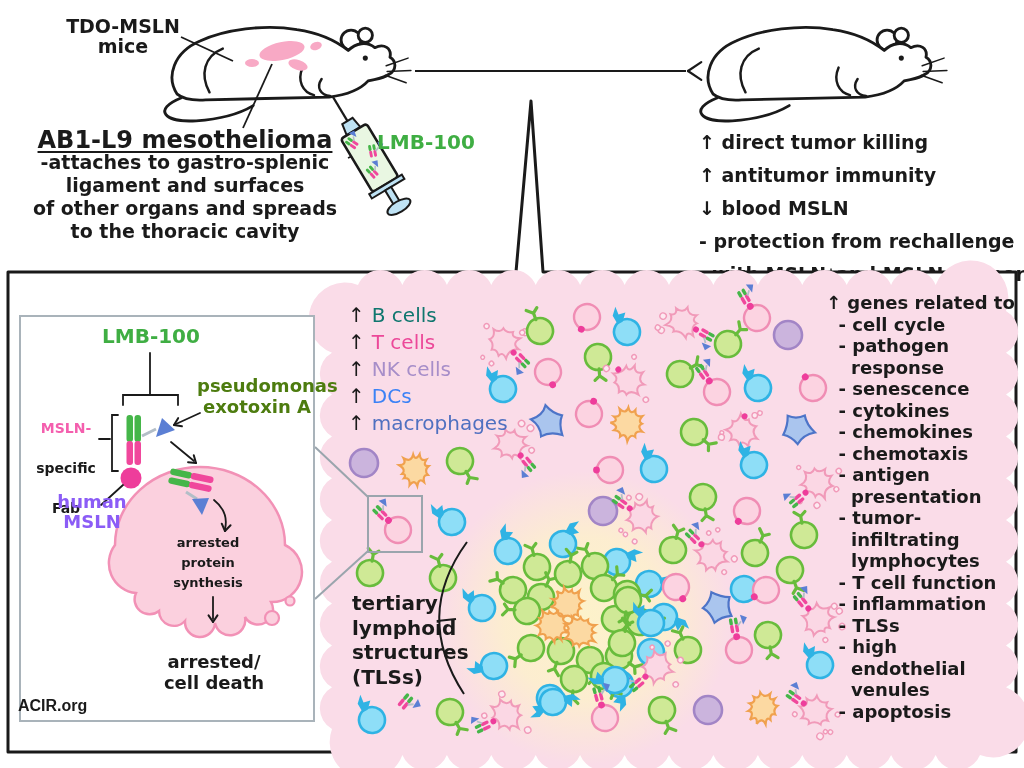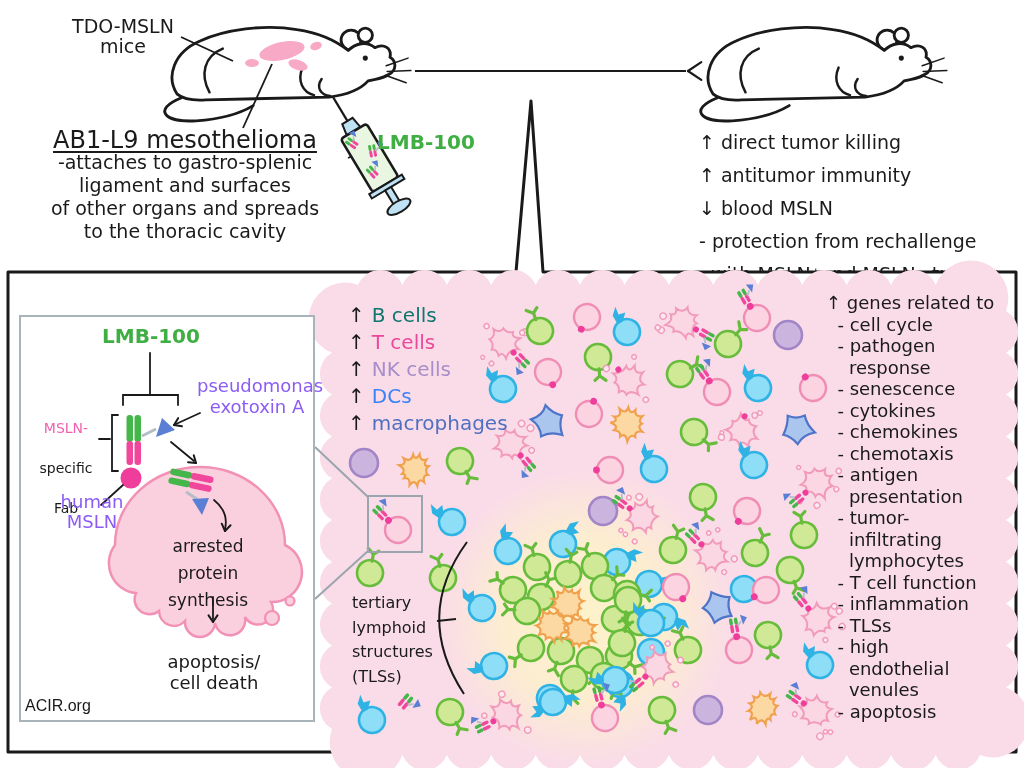--- a/index.html
+++ b/index.html
@@ -1,43 +1,43 @@
 <!DOCTYPE html>
 <html><head>
 <meta charset="utf-8">
 <style>
   html,body{margin:0;padding:0;background:#fff;}
   .stage{position:relative;width:1024px;height:768px;background:#fff;overflow:hidden;
          font-family:"DejaVu Sans",sans-serif;color:#1a1a1a;}
   .stage svg{position:absolute;left:0;top:0;}
-  .txt{position:absolute;white-space:pre-line;}
+  .txt{position:absolute;white-space:pre-line;font-weight:bold;}
   .pre{white-space:pre;}
   .ctr{text-align:center;}
   #top-art{left:0;top:0;}
   #box-art{left:0;top:0;}
   #mouse-label{left:56px;top:16px;width:134px;font-size:19px;line-height:20px;}
   #tumor-title{left:35px;top:126px;width:300px;font-size:24px;text-decoration:underline;text-underline-offset:3px;}
   #tumor-desc{left:25px;top:151px;width:320px;font-size:19px;line-height:23px;}
   #syringe-label{left:377px;top:130px;font-size:20px;font-weight:bold;}
   #outcomes{left:699px;top:126px;font-size:19px;line-height:33px;}
   #white-panel{position:absolute;left:19px;top:315px;width:296px;height:407px;background:#fff;
                border:2px solid #a9b3ba;box-sizing:border-box;}
   #panel-art{left:19px;top:315px;}
   #lmb-title{left:82px;top:324px;width:138px;font-size:20px;font-weight:bold;}
   #pseudo{left:197px;top:375px;width:120px;font-size:18px;line-height:21px;}
   #fab{left:22px;top:398px;width:88px;font-size:14px;line-height:20px;text-align:center;}
   #human{left:50px;top:492px;width:84px;font-size:18px;line-height:20px;}
-  #arrested{left:148px;top:533px;width:120px;font-size:17px;line-height:27px;}
+  #arrested{left:148px;top:533px;width:120px;font-size:13px;line-height:20px;}
   #apoptosis{left:150px;top:651px;width:128px;font-size:18px;line-height:21px;}
-  #acir{left:25px;top:697px;font-size:16px;font-family:"Liberation Sans",sans-serif;}
+  #acir{left:18px;top:697px;font-size:16px;font-family:"Liberation Sans",sans-serif;}
   #legend{position:absolute;left:348px;top:303px;}
   .leg-item{display:flex;align-items:baseline;gap:7px;height:27px;font-size:20px;}
   .leg-arrow{color:#1a1a1a;}
   #genes{left:826px;top:292px;font-size:18px;line-height:21.5px;}
-  #tls-label{left:352px;top:591px;font-size:16px;line-height:24.5px;}
+  #tls-label{left:352px;top:591px;font-size:20px;line-height:24.5px;}
 </style>
 </head>
 <body>
 
 <div class="stage">
 
   <svg id="top-art" width="1024" height="272">
       <g transform="translate(698,22) scale(0.95)">
         <path d="M 20 80 C -10 92 2 106 36 104 C 66 102 86 94 96 88" fill="none" stroke="#1a1a1a" stroke-width="3" stroke-linecap="round"></path>
         <circle cx="199" cy="19" r="10.5" fill="#fff" stroke="#1a1a1a" stroke-width="3" stroke-linejoin="round" stroke-linecap="round"></circle>
@@ -766,33 +766,33 @@
       <polygon points="173,184 190,183 183,200" fill="#5b7fd4"></polygon>
       <path d="M 195 185 Q 210 197 206 214" stroke="#1a1a1a" stroke-width="1.8" fill="none" stroke-linecap="round"></path>
       <line x1="206" y1="216" x2="202.75940828115083" y2="208.68572865476497" stroke="#1a1a1a" stroke-width="2" stroke-linecap="round"></line>
       <line x1="206" y1="216" x2="211.5467882590026" y2="210.2351808345976" stroke="#1a1a1a" stroke-width="2" stroke-linecap="round"></line>
       <line x1="194" y1="282" x2="194" y2="304" stroke="#1a1a1a" stroke-width="1.8" fill="none" stroke-linecap="round"></line>
       <line x1="194" y1="307" x2="189.53853026086867" y2="300.3595717181182" stroke="#1a1a1a" stroke-width="2" stroke-linecap="round"></line>
       <line x1="194" y1="307" x2="198.46146973913133" y2="300.3595717181182" stroke="#1a1a1a" stroke-width="2" stroke-linecap="round"></line>
     </svg>
 
   <div class="txt ctr" id="lmb-title" style="color: rgb(63, 174, 67);">LMB-100</div>
-  <div class="txt ctr" id="pseudo" style="color: #8b5cf6;">pseudomonas
+  <div class="txt ctr" id="pseudo" style="color: #4d7c0f;">pseudomonas
 exotoxin A</div>
   <div class="txt" id="fab">
     <div style="color: rgb(244, 95, 174);">MSLN-</div>
     <div>specific</div>
     <div>Fab</div>
   </div>
   <div class="txt ctr" id="human" style="color: #8b5cf6;">human
 MSLN</div>
   <div class="txt ctr" id="arrested">arrested
 protein
 synthesis</div>
-  <div class="txt ctr" id="apoptosis">apoptosis/
+  <div class="txt ctr" id="apoptosis">arrested/
 cell death</div>
   <div class="txt" id="acir">ACIR.org</div>
 
   <div id="legend">
       <div class="leg-item">
         <span class="leg-arrow">↑</span>
         <span style="color: #0f766e;">B cells</span>
       </div>
       <div class="leg-item">
         <span class="leg-arrow">↑</span>

